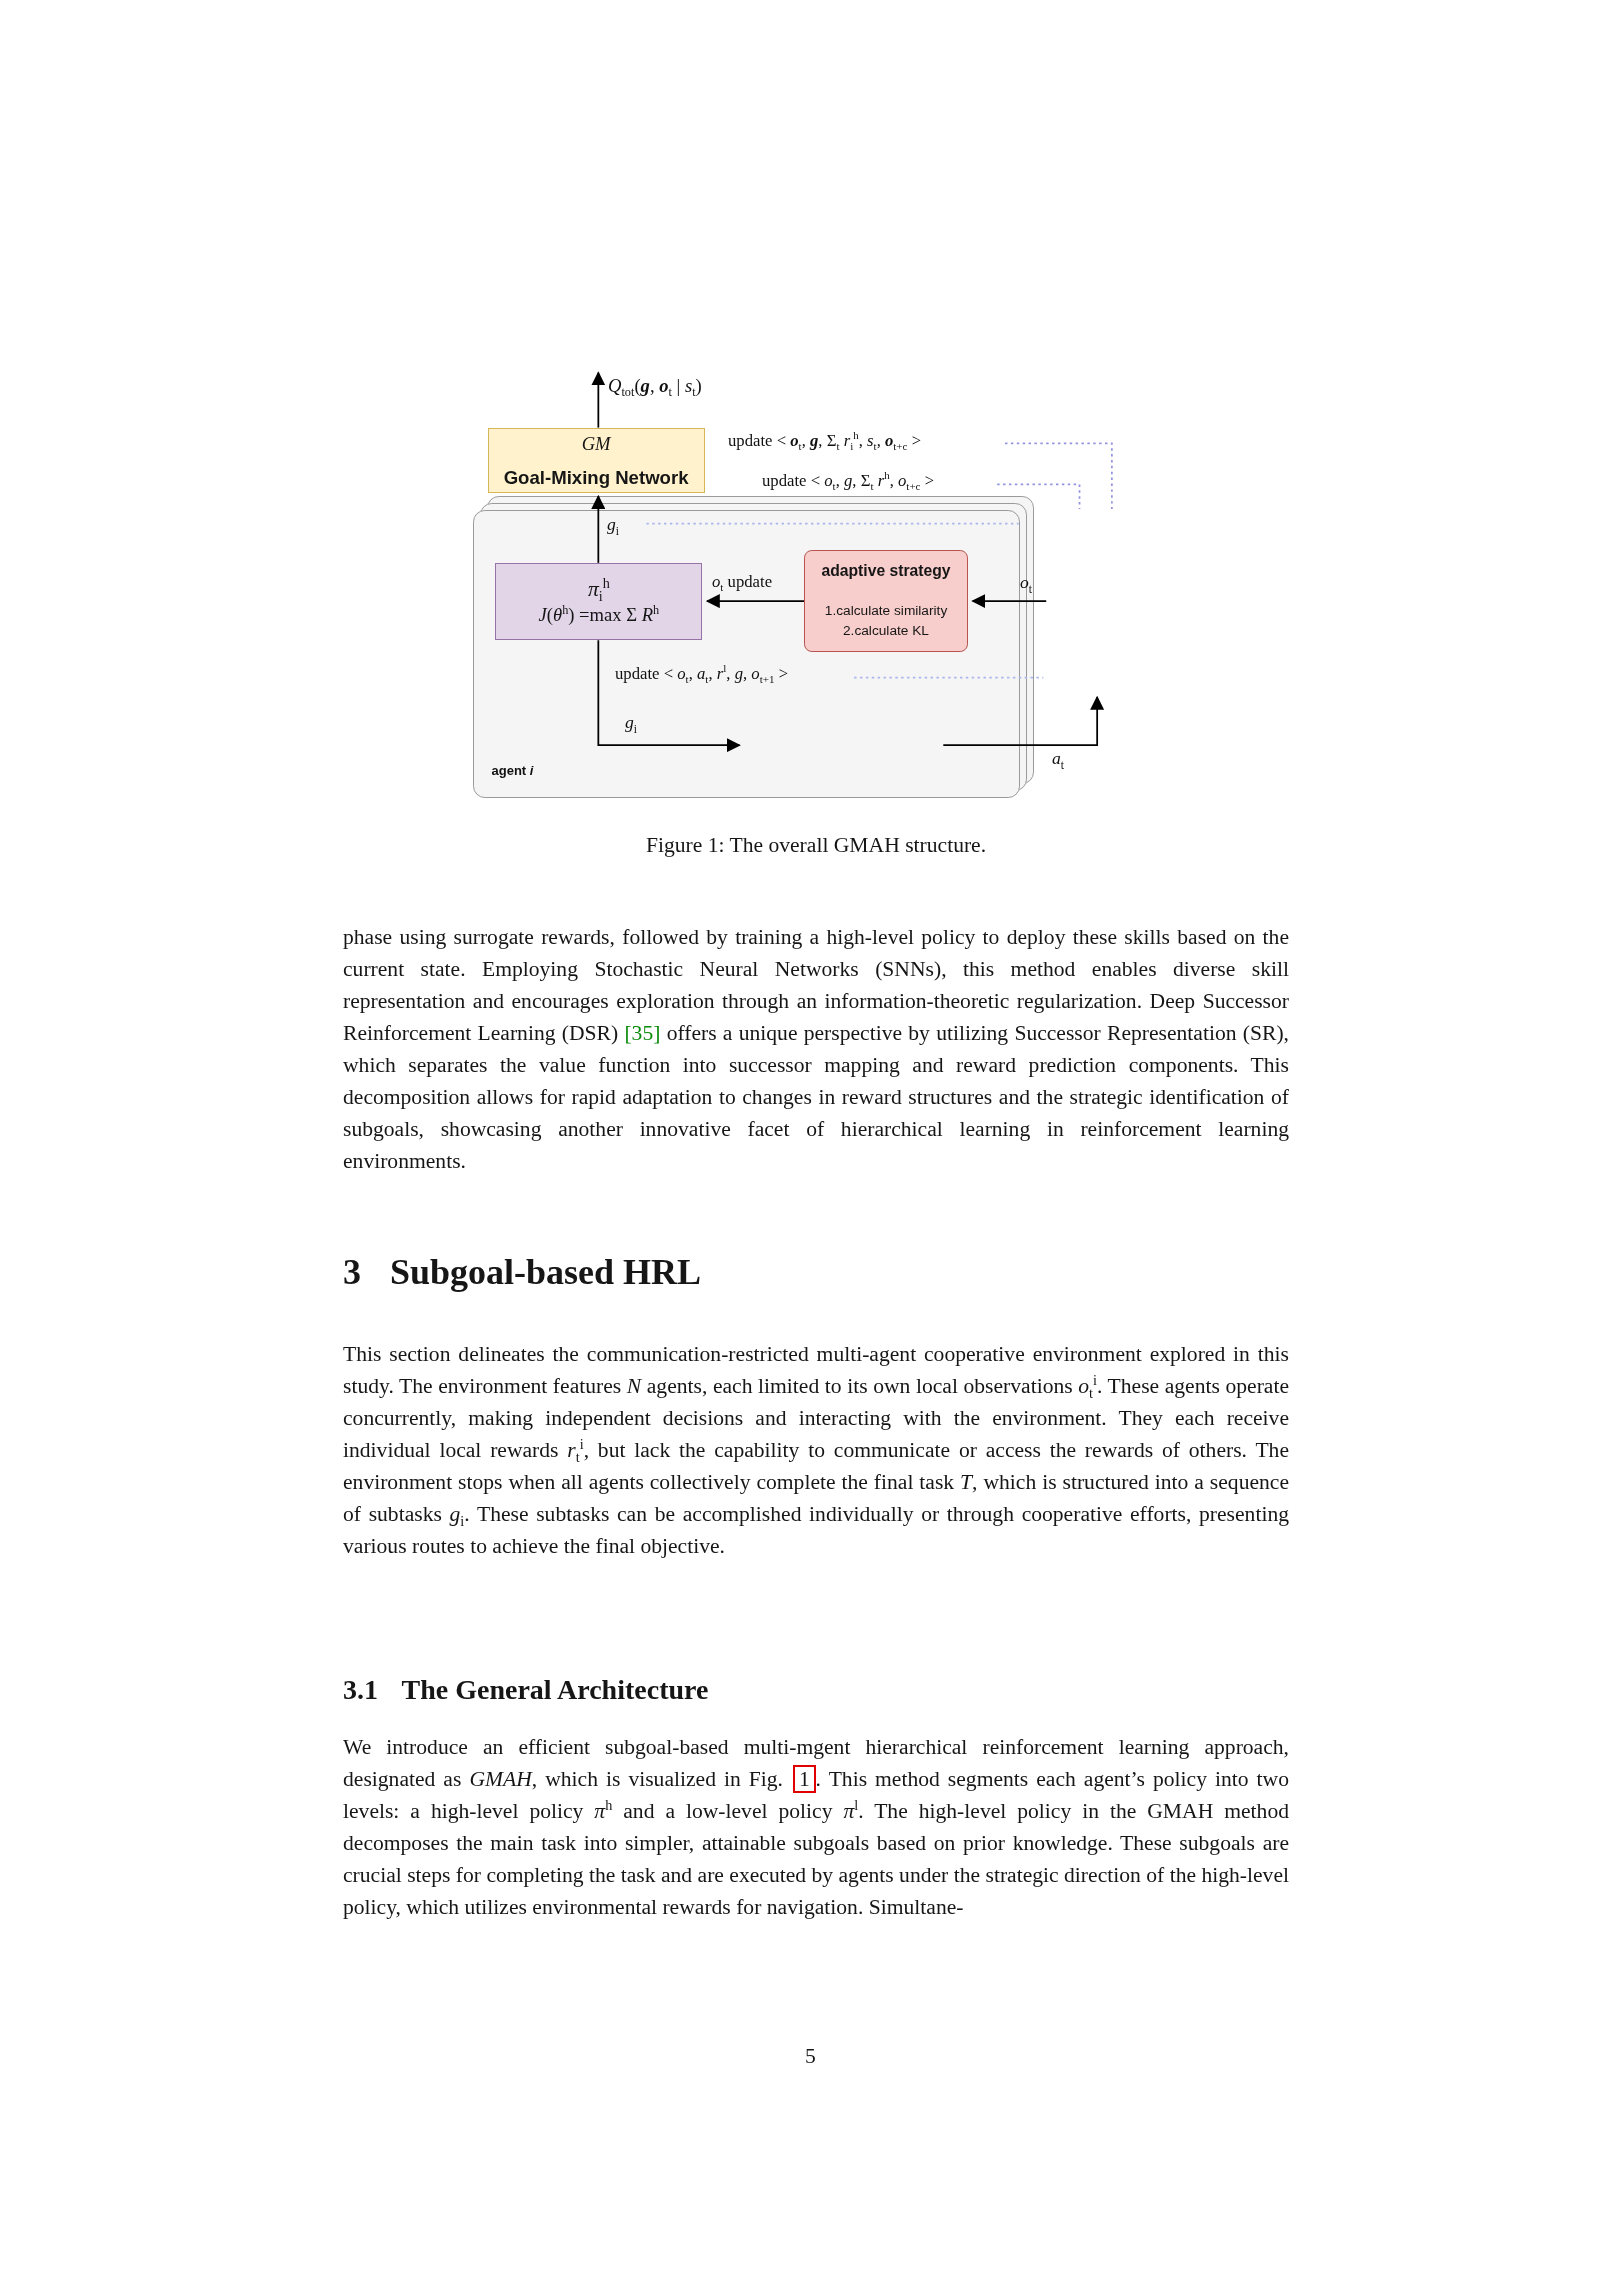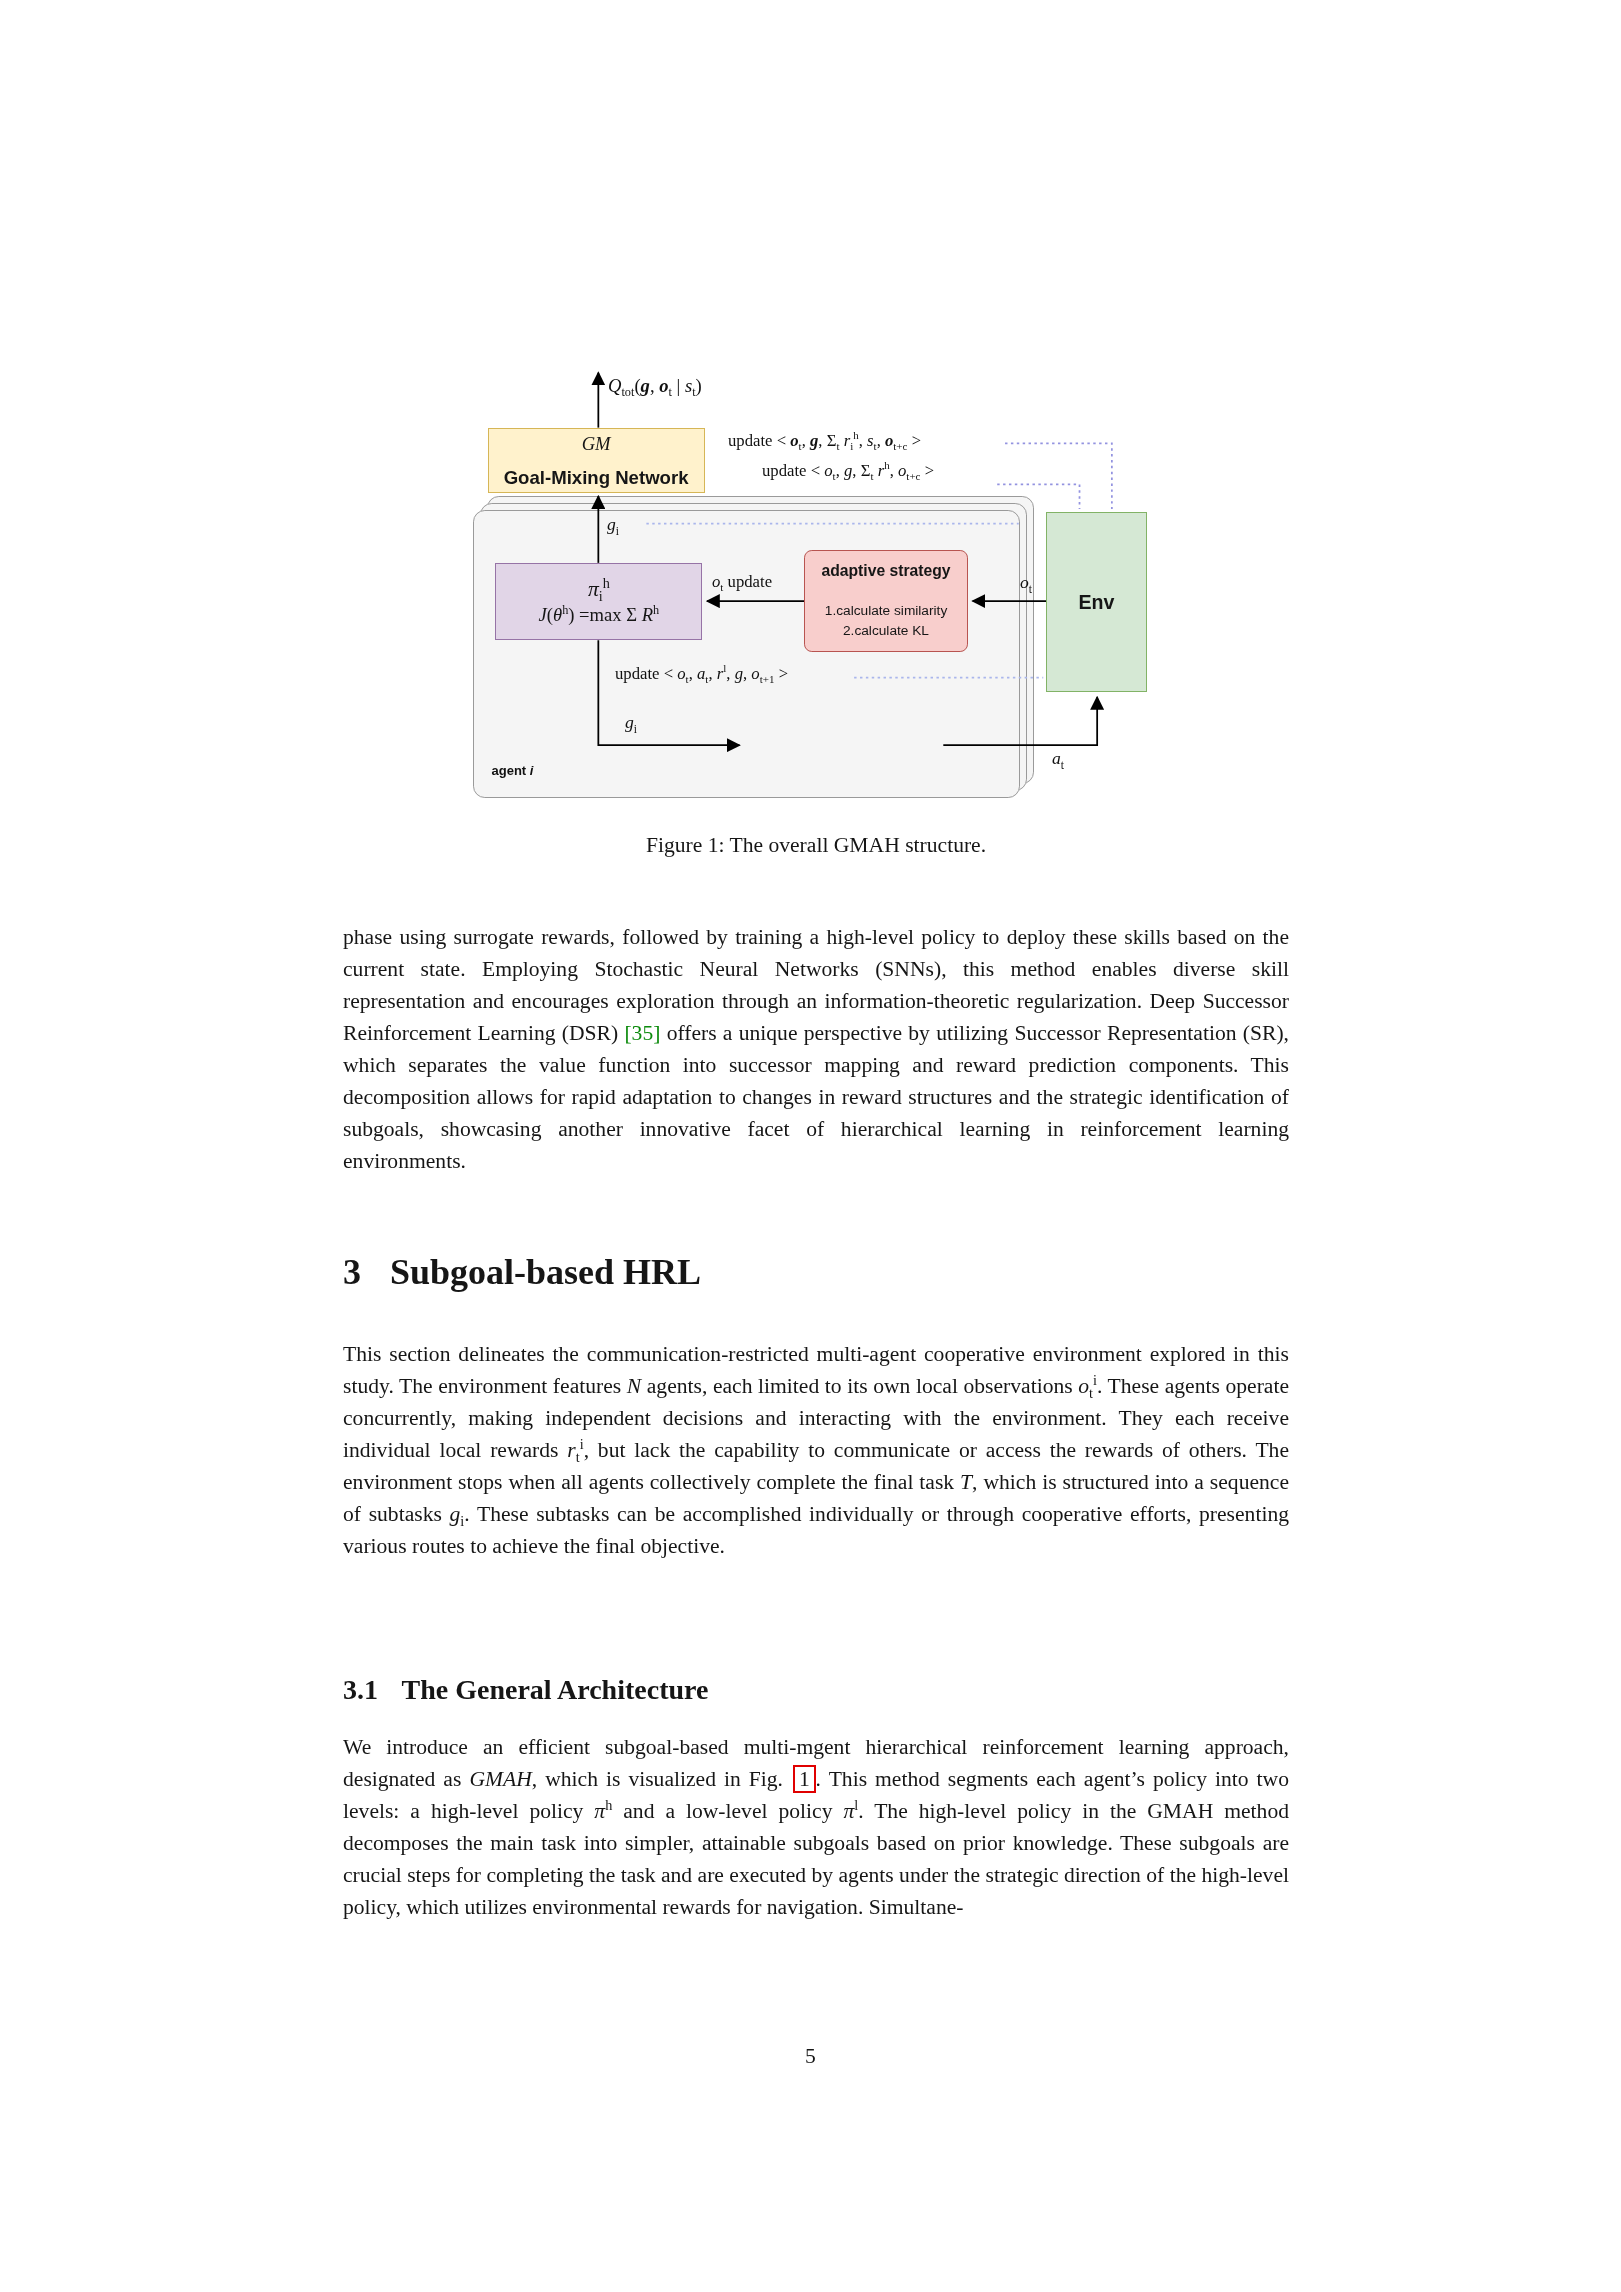--- a/index.html
+++ b/index.html
@@ -41,21 +41,21 @@
   #adaptive-box { left:336px; top:189px; width:164px; height:102px; background:#f8cecc;
     border:1.6px solid #b85450; border-radius:7.8px; font-family:"Liberation Sans", sans-serif; }
   .ad-title { font-weight:bold; font-size:15.7px; margin-bottom:21px; }
   .ad-item { font-size:13.7px; line-height:19.6px; }
 
   #env-box { left:578px; top:151px; width:101px; height:180px; background:#d5e8d4;
     border:1.6px solid #82b366; font-family:"Liberation Sans", sans-serif; font-weight:bold; font-size:19.6px; }
 
   #lbl-qtot { left:140px; top:13.7px; font-size:18.6px; }
   #lbl-update-gm { left:260px; top:70px; }
-  #lbl-update-high { left:294px; top:100px; }
+  #lbl-update-high { left:294px; top:110px; }
   #lbl-gi-top { left:139px; top:153px; font-size:17.6px; }
   #lbl-ot-update { left:244px; top:211px; }
   #lbl-ot { left:552px; top:211px; font-size:17.6px; }
   #lbl-update-low { left:147px; top:303px; }
   #lbl-gi-bottom { left:157px; top:351px; font-size:17.6px; }
   #lbl-at { left:584px; top:387px; font-size:17.6px; }
   #lbl-agent { left:23.5px; top:402px; font-family:"Liberation Sans", sans-serif; font-weight:bold; font-size:13px; }
 
   .arrow { stroke:#000; stroke-width:1.8; fill:none; marker-end:url(#arrowhead); }
   .dot1 { stroke:#9393e0; stroke-width:1.8; fill:none; stroke-dasharray:2.5 3.5; }
@@ -114,23 +114,20 @@
       <div class="pi-title"><i>π</i><sub>i</sub><sup>h</sup></div>
       <div class="pi-eq"><i>J</i>(<i>θ</i><sup>h</sup>) =max Σ <i>R</i><sup>h</sup></div>
     </div>
 
     <div class="box" id="adaptive-box">
       <div class="ad-title">adaptive strategy</div>
       <div class="ad-item">1.calculate similarity</div>
       <div class="ad-item">2.calculate KL</div>
     </div>
 
-    <div class="box" id="env-box">
-      <div>Env</div>
-    </div>
 
 
     <div class="lbl" id="lbl-qtot"><i>Q</i><sub>tot</sub>(<b>g</b>, <b>o</b><sub>t</sub> | <i>s</i><sub>t</sub>)</div>
     <div class="lbl" id="lbl-update-gm">update &lt; <b>o</b><sub>t</sub>, <b>g</b>, Σ<sub>t</sub> <i>r</i><sub>i</sub><sup>h</sup>, <i>s</i><sub>t</sub>, <b>o</b><sub>t+c</sub> &gt;</div>
     <div class="lbl" id="lbl-update-high">update &lt; <i>o</i><sub>t</sub>, <i>g</i>, Σ<sub>t</sub> <i>r</i><sup>h</sup>, <i>o</i><sub>t+c</sub> &gt;</div>
     <div class="lbl" id="lbl-gi-top"><i>g</i><sub>i</sub></div>
     <div class="lbl" id="lbl-ot-update"><i>o</i><sub>t</sub> update</div>
     <div class="lbl" id="lbl-ot"><i>o</i><sub>t</sub></div>
     <div class="lbl" id="lbl-update-low">update &lt; <i>o</i><sub>t</sub>, <i>a</i><sub>t</sub>, <i>r</i><sup>l</sup>, <i>g</i>, <i>o</i><sub>t+1</sub> &gt;</div>
     <div class="lbl" id="lbl-gi-bottom"><i>g</i><sub>i</sub></div>

